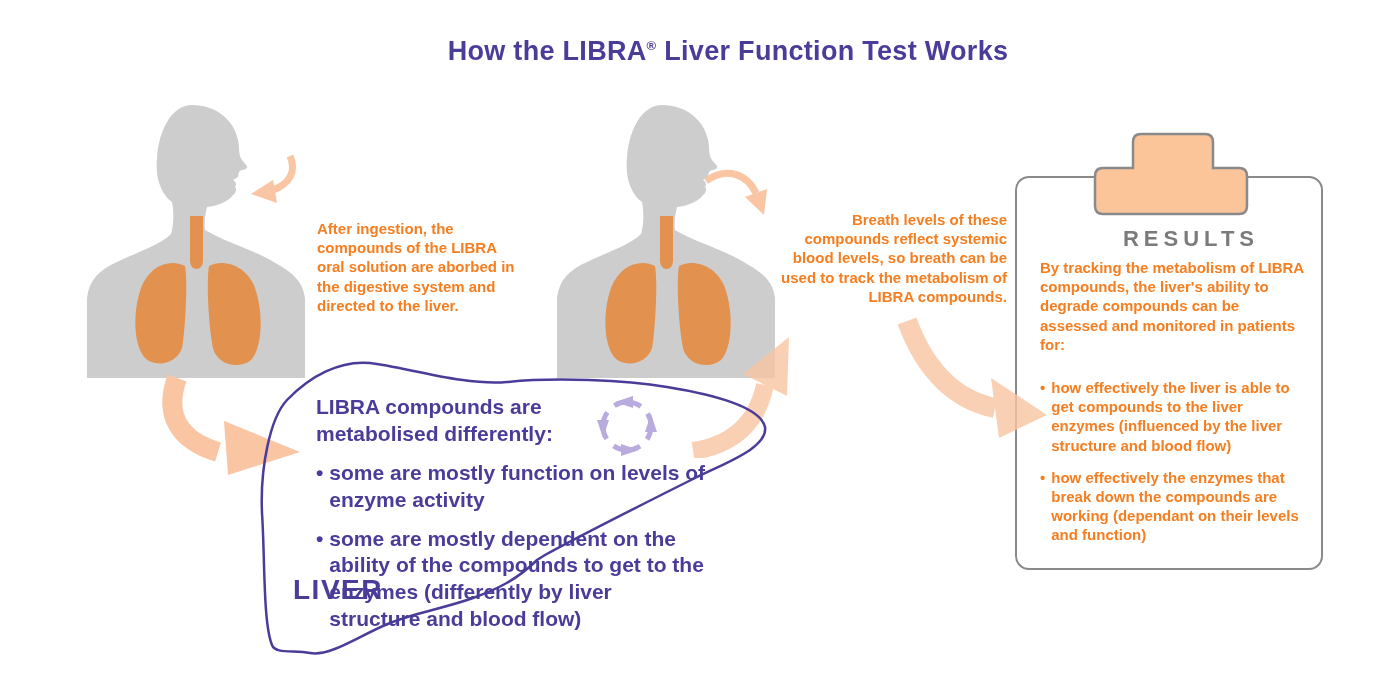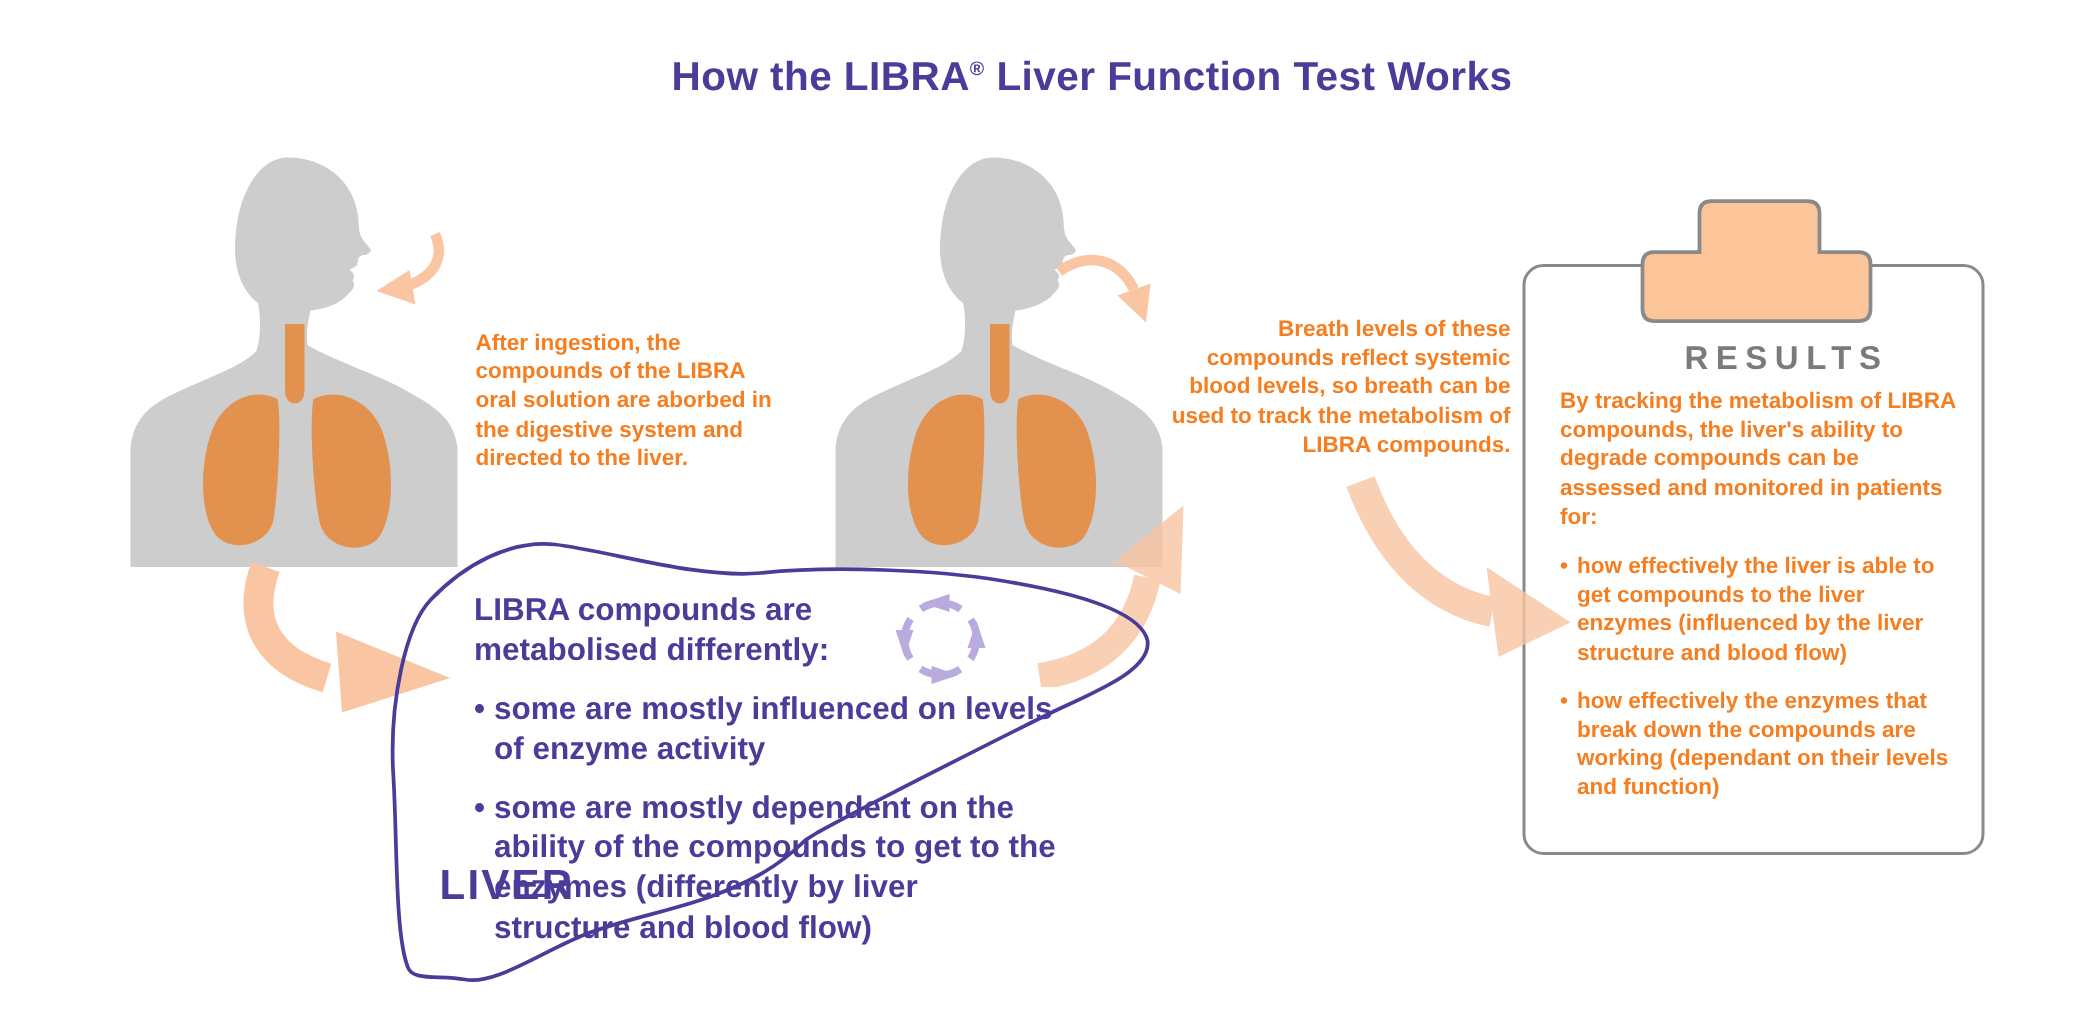--- a/index.html
+++ b/index.html
@@ -41,21 +41,21 @@
   .clip-svg{position:absolute;left:1093px;top:130px;width:156px;height:86px;}
   .results-heading{
     position:absolute;left:1015px;top:226px;width:352px;text-align:center;
     color:#7B7B7B;font-size:22px;font-weight:600;letter-spacing:5px;
   }
   .panel-body{
     position:absolute;left:1040px;top:258px;width:268px;
     color:#F57E20;font-weight:bold;font-size:15px;line-height:1.28;
   }
   .panel-body .bullet{margin-top:13px;}
-  .panel-body .intro{margin-bottom:14px;}
+  .panel-body .intro{margin-bottom:24px;}
   .arrow{position:absolute;}
   .a-inhale{left:243px;top:150px;}
   .a-exhale{left:700px;top:165px;}
   .a-toliver{left:150px;top:372px;}
   .a-tolungs{left:675px;top:323px;opacity:.8;}
   .a-toresults{left:895px;top:315px;opacity:.8;}
 </style>
 </head>
 <body>
 
@@ -118,21 +118,21 @@
       <polygon points="28,52 28,64 46,58"></polygon>
       <polygon points="4,28 16,28 10,46"></polygon>
       <polygon points="40,4 40,16 22,10"></polygon>
     </g>
   </svg>
 
   <div class="liver-text">
     <div class="heading">LIBRA compounds are metabolised differently:</div>
     <div class="bullet">
       <span class="m">•</span>
-      <span>some are mostly influenced on levels of enzyme activity</span>
+      <span>some are mostly function on levels of enzyme activity</span>
     </div>
     <div class="bullet">
       <span class="m">•</span>
       <span>some are mostly dependent on the ability of the compounds to get to the enzymes (differently by liver structure and blood flow)</span>
     </div>
   </div>
   <div class="liver-label">LIVER</div>
 
   <div class="panel"></div>
   <svg class="clip-svg" viewBox="0 0 156 86">

